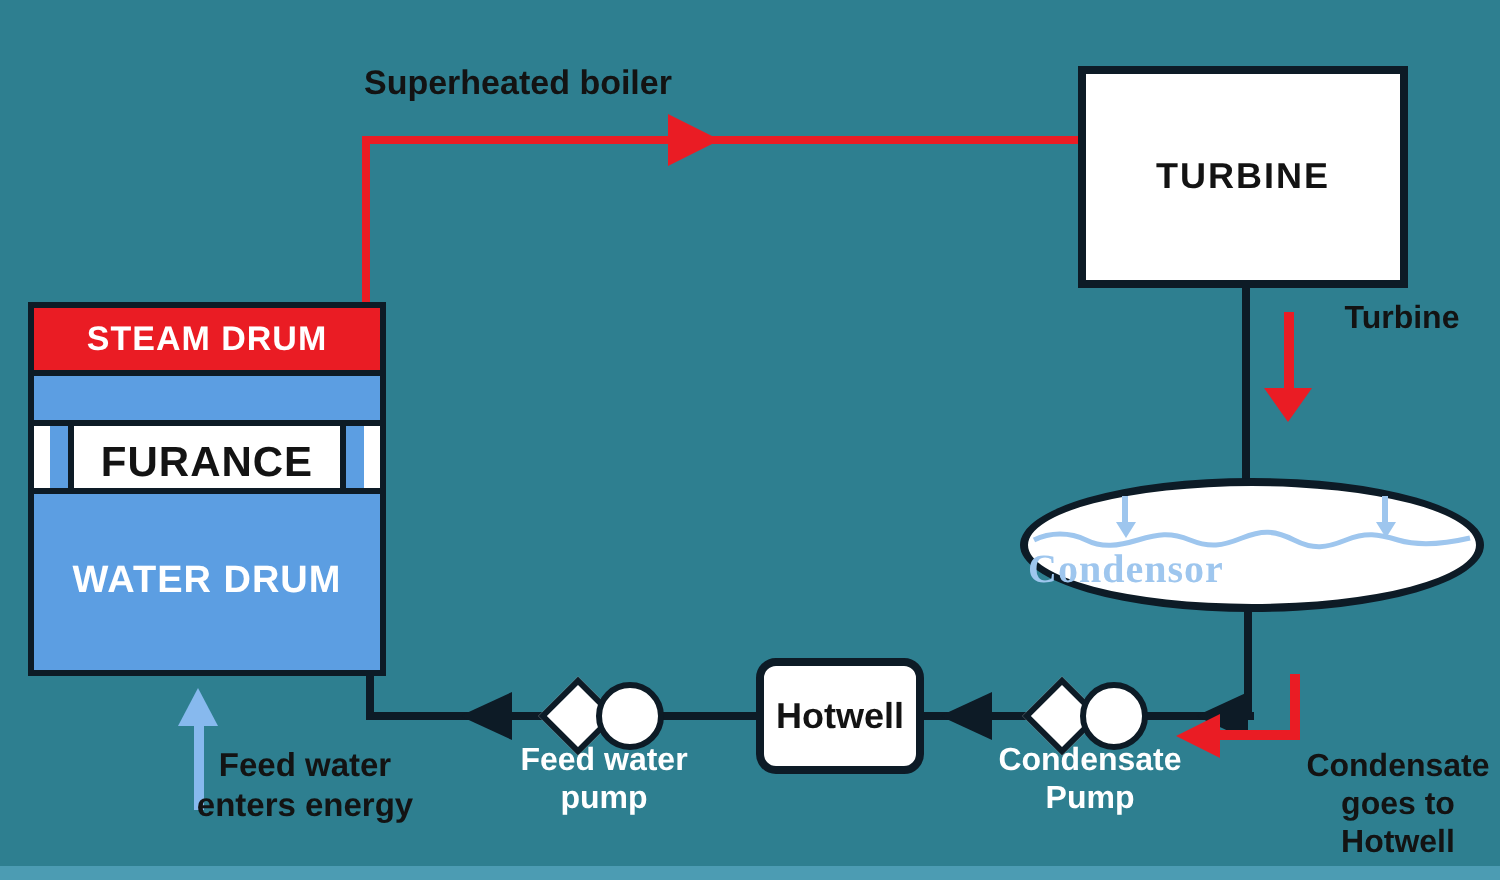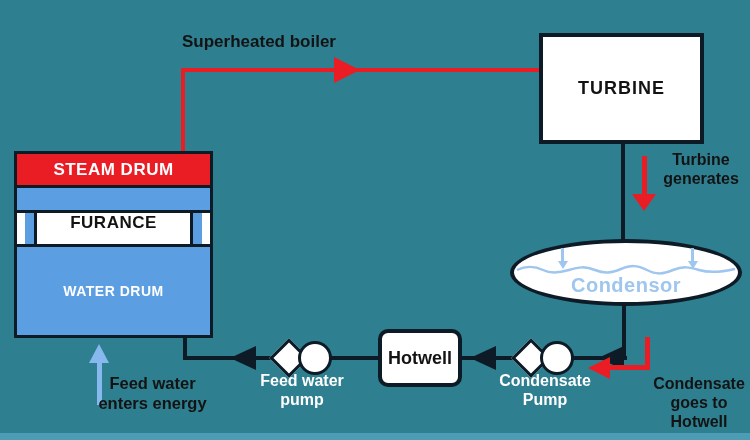--- a/index.html
+++ b/index.html
@@ -16,37 +16,37 @@
   .ah-right-red{border-top:13px solid transparent;border-bottom:13px solid transparent;border-left:26px solid var(--red);}
   .ah-left-red{border-top:11px solid transparent;border-bottom:11px solid transparent;border-right:22px solid var(--red);}
   .ah-down-red{border-left:12px solid transparent;border-right:12px solid transparent;border-top:17px solid var(--red);}
   .ah-left-dark{border-top:12px solid transparent;border-bottom:12px solid transparent;border-right:26px solid var(--line_dark);}
   .ah-up-blue{border-left:10px solid transparent;border-right:10px solid transparent;border-bottom:19px solid var(--feed_arrow_blue);}
   .ah-down-lblue{border-left:5px solid transparent;border-right:5px solid transparent;border-top:8px solid var(--light_blue);}
   
   .whitebox{position:absolute;background:#fff;border:4px solid var(--line_dark);box-sizing:border-box;
     display:flex;align-items:center;justify-content:center;}
   
-  #boiler{position:absolute;left:14px;top:151px;width:199px;height:187px;border:3px solid var(--line_dark);
+  #boiler{position:absolute;left:14px;top:151px;width:179px;height:187px;border:3px solid var(--line_dark);
     box-sizing:border-box;background:var(--boiler_blue);}
   #steam-drum{height:31px;background:var(--red);border-bottom:3px solid var(--line_dark);
     display:flex;align-items:center;justify-content:center;color:#fff;font-size:17px;letter-spacing:.5px;}
   #furnace-band{position:absolute;left:0;right:0;top:56px;height:37px;background:#fff;}
   .band-line{position:absolute;left:0;right:0;height:3px;background:var(--line_dark);}
   .band-blue{position:absolute;top:3px;bottom:3px;width:10px;background:var(--boiler_blue);}
   #furnace-box{position:absolute;left:17px;right:17px;top:0;bottom:0;background:#fff;
-    border:3px solid var(--line_dark);box-sizing:border-box;display:flex;align-items:flex-start;justify-content:center;
-    font-size:17px;letter-spacing:.5px;}
+    border:3px solid var(--line_dark);box-sizing:border-box;display:flex;align-items:flex-end;justify-content:center;
+    font-size:21px;letter-spacing:.5px;}
   #water-drum{position:absolute;left:0;right:0;top:93px;bottom:0;display:flex;align-items:center;justify-content:center;
-    color:#fff;font-size:14px;letter-spacing:.5px;}
+    color:#fff;font-size:19px;letter-spacing:.5px;}
   
   #condensor{position:absolute;left:510px;top:239px;width:232px;height:67px;background:#fff;
     border:4px solid var(--line_dark);border-radius:50%;box-sizing:border-box;}
-  #condensor-label{position:absolute;left:0;right:0;top:31px;text-align:center;color:var(--light_blue);
-    font-size:20px;letter-spacing:.5px;}
+  #condensor-label{position:absolute;left:0;right:0;top:31px;text-align:left;color:var(--light_blue);
+    font-size:20px;letter-spacing:.5px;font-family:Liberation Serif, serif;}
   .mini-arrow{position:absolute;width:11px;top:5px;}
   .mini-arrow .shaft{width:3px;height:13px;background:var(--light_blue);margin:0 auto;}
   .mini-arrow .head{margin:0 auto;width:0;height:0;}
   
   .lbl{position:absolute;font-size:16px;line-height:19px;}
   .lbl.center{text-align:center;}
   .lbl.white{color:#fff;}
   
   .pump-diamond{position:absolute;width:22px;height:22px;background:#fff;border:3px solid var(--line_dark);
     transform:rotate(45deg);}
@@ -69,21 +69,20 @@
   </div>
 
   <div class="pipe" style="left:621px;top:142px;width:4px;height:99px;"></div>
 
   <div>
     <div class="redpipe" style="left:642px;top:156px;width:5px;height:40px;"></div>
     <div class="ah ah-down-red" style="left:632px;top:194px;"></div>
   </div>
   <div class="lbl center" style="left:652px;top:150px;width:98px;">
     <div>Turbine</div>
-    <div>generates</div>
   </div>
 
   <div id="condensor">
     <svg width="224" height="59" viewBox="0 0 224 59" style="position:absolute;left:0;top:0;">
       <path d="M3 27 C 11 23, 21 23, 29 27 S 45 30, 55 27 S 71 23, 81 27 S 97 30, 107 26 S 123 22, 133 27 S 149 31, 159 27 S 175 24, 185 27 S 208 29, 221 26" fill="none" stroke="var(--light_blue)" stroke-width="2.5"></path>
     </svg>
     <div class="mini-arrow" style="left:43px;">
       <div class="shaft"></div>
       <div class="head ah-down-lblue"></div>
     </div>

